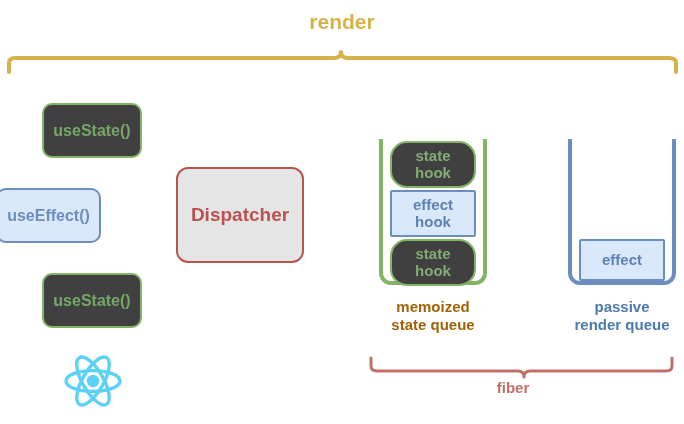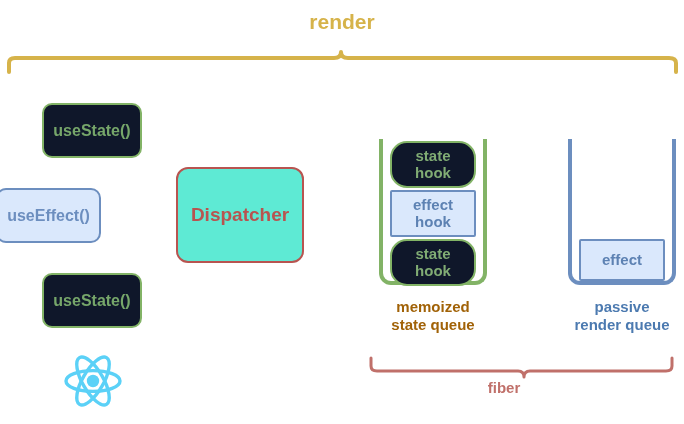--- a/index.html
+++ b/index.html
@@ -23,23 +23,23 @@
     border-radius: 10px;
     border-width: 2px;
     border-style: solid;
     display: flex;
     align-items: center;
     justify-content: center;
     font-weight: bold;
     text-align: center;
     line-height: 1.12;
   }
-  .green-box  { background: #0f172a; border-color: #82b366; color: #76a66a; }
+  .green-box  { background: #404040; border-color: #82b366; color: #76a66a; }
   .blue-box   { background: #dae8fc; border-color: #6c8ebf; color: #6c8ebf; }
-  .red-box    { background: #5eead4; border-color: #b85450; color: #b85450; }
+  .red-box    { background: #e5e5e5; border-color: #b85450; color: #b85450; }
 
   #usestate-1 { left: 42px;  top: 103px; width: 100px; height: 55px; font-size: 16px; }
   #useeffect  { left: -4px;  top: 188px; width: 105px; height: 55px; font-size: 16px; }
   #usestate-2 { left: 42px;  top: 273px; width: 100px; height: 55px; font-size: 16px; }
   #dispatcher { left: 176px; top: 167px; width: 128px; height: 96px; font-size: 19px;
                 border-radius: 12px; }
 
   
   .cell {
     position: absolute;
@@ -96,21 +96,21 @@
   #brace-layer {
     position: absolute;
     left: 0; top: 0;
     width: 684px; height: 424px;
     pointer-events: none;
   }
 
   
   #fiber-label {
     position: absolute;
-    left: 352px; top: 379px; width: 304px;
+    left: 361px; top: 379px; width: 304px;
     text-align: center;
     font-size: 15px;
     font-weight: bold;
     color: #c0706a;
   }
 
   
   #react-logo-row {
     position: absolute;
     left: 62px; top: 352px;

